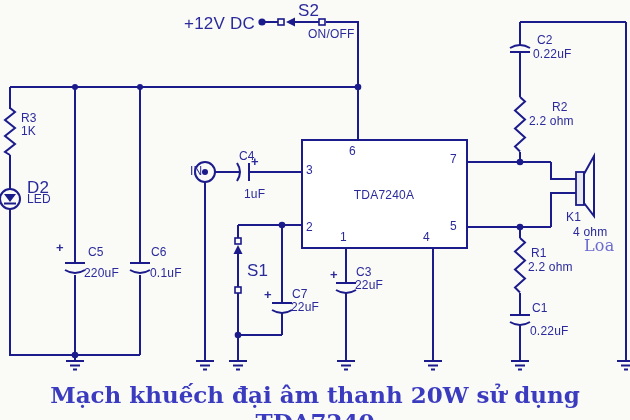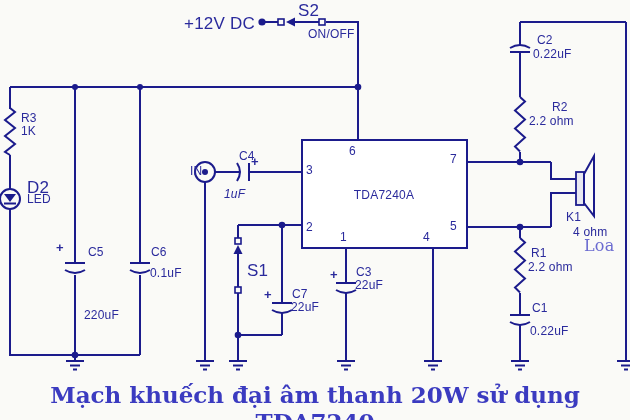--- a/index.html
+++ b/index.html
@@ -190,28 +190,28 @@
   <span class="lbl big" style="left:298px;top:2px;">S2</span>
   <span class="lbl" style="left:284px;top:28px;margin-left:24px;">ON/OFF</span>
 
   <span class="lbl" style="left:21px;top:112px;">R3</span>
   <span class="lbl" style="left:21px;top:125px;">1K</span>
   <span class="lbl big" style="left:27px;top:179px;">D2</span>
   <span class="lbl" style="left:27px;top:193px;">LED</span>
 
   <span class="lbl plus" style="left:56px;top:241px;">+</span>
   <span class="lbl" style="left:88px;top:246px;">C5</span>
-  <span class="lbl" style="left:84px;top:267px;margin-top:42px;">220uF</span>
+  <span class="lbl" style="left:84px;top:267px;">220uF</span>
   <span class="lbl" style="left:151px;top:246px;">C6</span>
   <span class="lbl" style="left:150px;top:267px;">0.1uF</span>
 
   <span class="lbl" style="left:173px;top:165px;margin-left:17px;">IN</span>
   <span class="lbl" style="left:239px;top:150px;">C4</span>
   <span class="lbl plus" style="left:251px;top:155px;">+</span>
-  <span class="lbl" style="left:224px;top:188px;font-style:italic;">1uF</span>
+  <span class="lbl" style="left:244px;top:188px;">1uF</span>
 
   <span class="lbl big" style="left:247px;top:262px;">S1</span>
   <span class="lbl plus" style="left:264px;top:288px;">+</span>
   <span class="lbl" style="left:292px;top:288px;">C7</span>
   <span class="lbl" style="left:291px;top:301px;">22uF</span>
 
   <span class="lbl plus" style="left:330px;top:268px;">+</span>
   <span class="lbl" style="left:356px;top:266px;">C3</span>
   <span class="lbl" style="left:355px;top:279px;">22uF</span>
 

